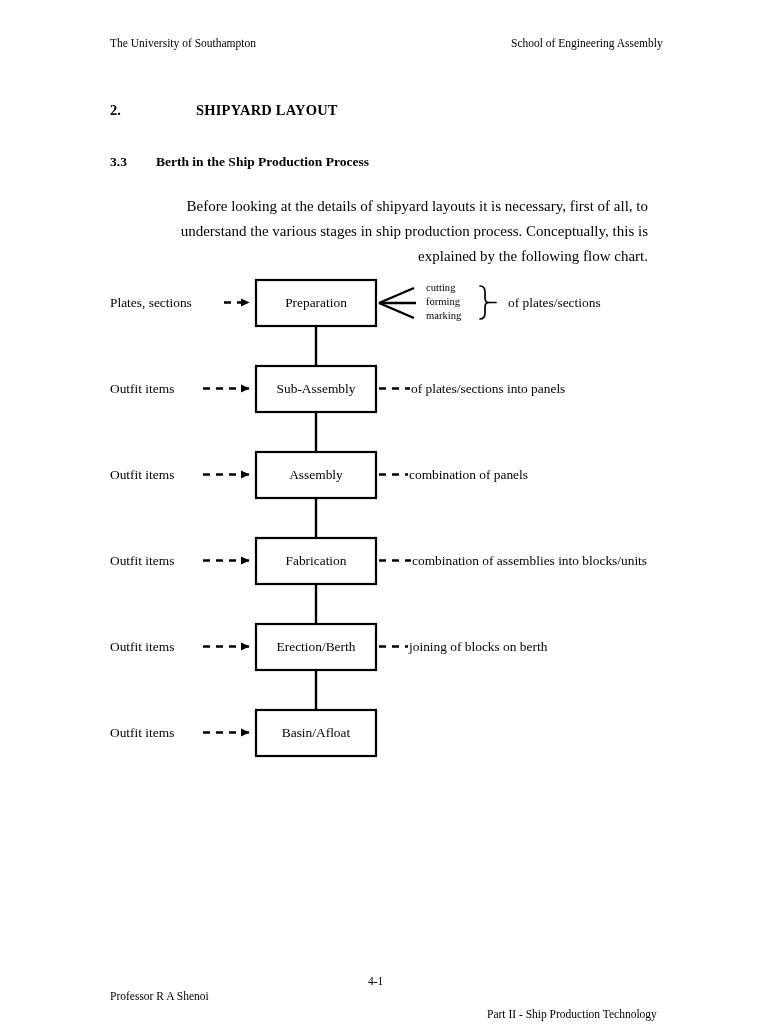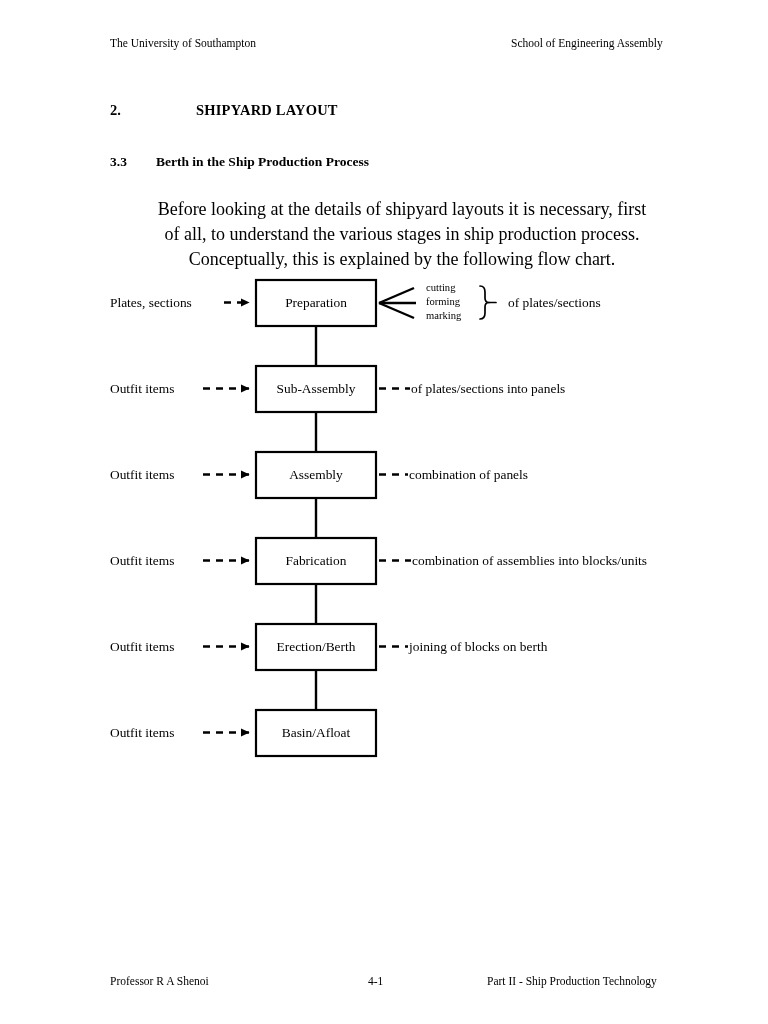--- a/index.html
+++ b/index.html
@@ -53,23 +53,23 @@
     line-height: 19px;
   }
   .h2-block .num   { position: absolute; left: 0;    top: 0; }
   .h2-block .title { position: absolute; left: 46px; top: 0; }
 
   .body-par {
     position: absolute;
     top: 179px;
     left: 156px;
     width: 492px;
-    font-size: 18px;
+    font-size: 15px;
     line-height: 25.2px;
-    text-align: center;
+    text-align: right;
   }
 
   
   .flowchart {
     position: absolute;
     top: 262px;
     left: 0;
     width: 768px;
     height: 520px;
   }
@@ -93,23 +93,23 @@
   
   .page-footer {
     position: absolute;
     top: 973px;
     left: 110px;
     width: 570px;
     height: 16px;
     font-size: 11.5px;
     line-height: 16px;
   }
-  .page-footer .left   { position: absolute; left: 0;    white-space: nowrap; }
+  .page-footer .left   { position: absolute; left: 0;    white-space: nowrap; margin-top: 15px; }
   .page-footer .center { position: absolute; left: 258px; white-space: nowrap; }
-  .page-footer .right  { position: absolute; left: 377px; white-space: nowrap; }
+  .page-footer .right  { position: absolute; left: 377px; white-space: nowrap; margin-top: 33px; }
 </style>
 </head>
 <body>
 
 <div class="page-header">
   <span class="left">The University of Southampton</span>
   <span class="right">School of Engineering Assembly</span>
 </div>
 
 <div class="h1-block">

